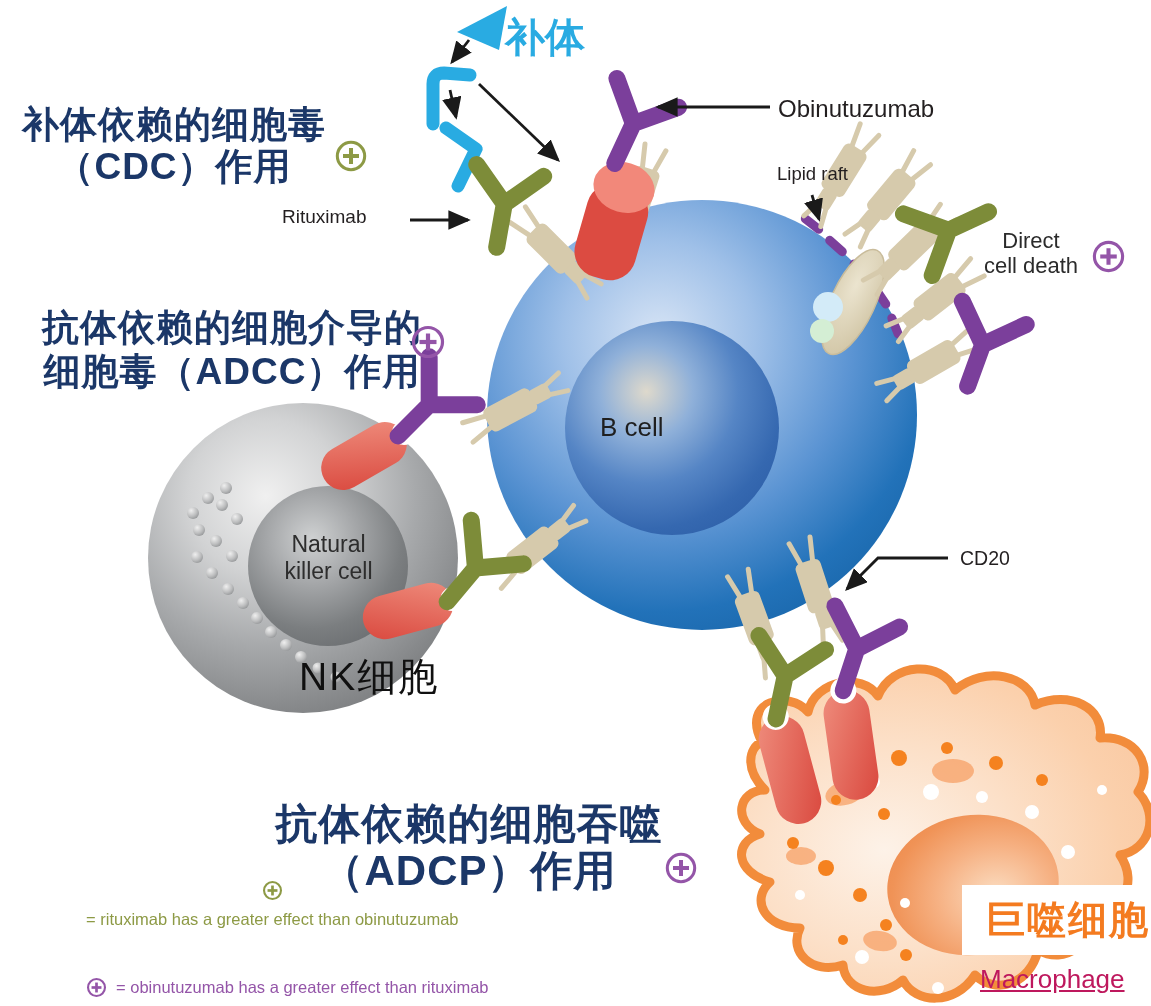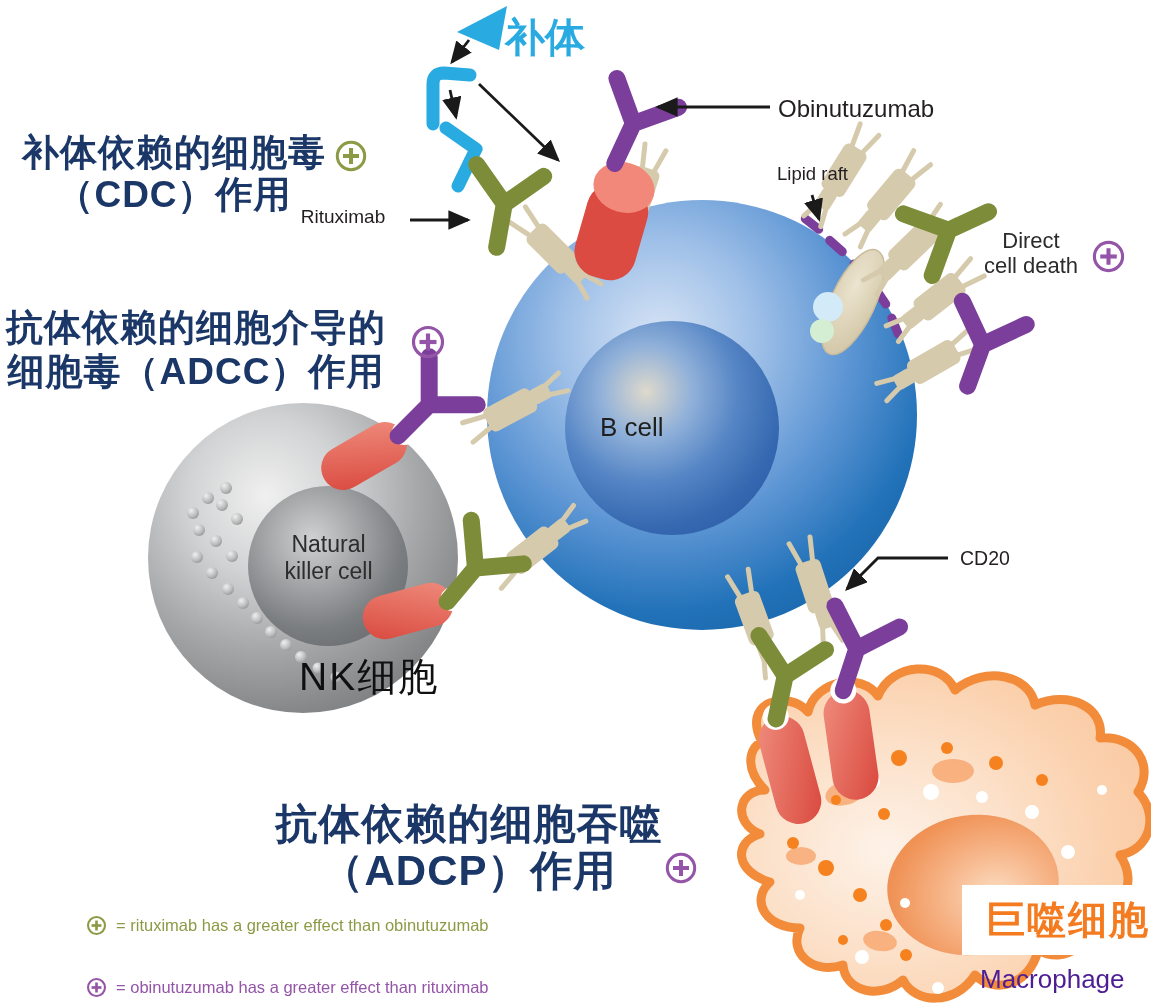--- a/index.html
+++ b/index.html
@@ -9,41 +9,41 @@
     --black:#231f20;
   }
   html,body{margin:0;padding:0;background:#ffffff;}
   #stage{
     position:relative;width:1151px;height:1006px;background:#ffffff;overflow:hidden;
     font-family:"Liberation Sans","DejaVu Sans",sans-serif;
   }
   #art{position:absolute;left:0;top:0;}
   .lbl{position:absolute;white-space:nowrap;}
   .heading{font-weight:bold;color:var(--navy,#1b3768);text-align:center;letter-spacing:1px;}
-  .cdc{left:0;top:104px;width:348px;font-size:37px;line-height:42px;margin-top:28px;}
-  .adcc{left:0;top:306px;width:392px;font-size:37px;line-height:44px;}
+  .cdc{left:0;top:104px;width:348px;font-size:37px;line-height:42px;}
+  .adcc{left:0;top:306px;width:392px;font-size:37px;line-height:44px;padding-left:36px;}
   .adcp{left:248px;top:800px;width:442px;font-size:42px;line-height:47px;}
   .direct-cn{left:903px;top:142px;font-size:37px;font-weight:bold;color:var(--navy,#1b3768);letter-spacing:1px;}
   .complement{left:505px;top:10px;font-size:40px;font-weight:bold;color:var(--cyan,#29abe2);}
   .small-en{font-size:24px;color:var(--black,#231f20);}
-  .rituximab{left:282px;top:206px;width:122px;text-align:center;font-size:19px;}
+  .rituximab{left:282px;top:206px;width:122px;text-align:left;font-size:19px;}
   .obinutuzumab{left:778px;top:95px;}
   .lipid{left:777px;top:163px;font-size:18.5px;}
   .cd20lbl{left:960px;top:547px;font-size:19.5px;}
   .direct-en{left:968px;top:228px;width:126px;text-align:center;font-size:22px;line-height:25px;color:#2b2b2b;}
   .bcell{left:600px;top:412px;width:155px;text-align:left;font-size:26px;color:#1f1f1f;}
   .nk-en{left:246px;top:531px;width:165px;text-align:center;font-size:23px;line-height:27px;color:#2d2d2d;}
   .nk-cn{left:299px;top:650px;font-size:39px;font-weight:500;color:#101010;letter-spacing:2px;}
   .mac-box{left:962px;top:885px;background:#ffffff;padding:8px 24px;}
   .mac-cn{font-size:39px;font-weight:bold;color:var(--macrophage_text_orange,#f47b20);letter-spacing:2px;}
-  .mac-en{left:980px;top:964px;font-size:26px;color:#4c1d95;}
+  .mac-en{left:980px;top:964px;font-size:26px;color:#be185d;text-decoration:underline;}
   .plus{position:absolute;display:block;}
   .legend-row{position:absolute;left:86px;display:flex;align-items:center;gap:9px;font-size:16.5px;}
   .legend-row .plus{position:static;flex:0 0 auto;}
-  .leg1{top:915px;color:var(--olive_text,#8d9a45);}
+  .leg1{top:880px;color:var(--olive_text,#8d9a45);flex-direction:column;}
   .leg2{top:945px;color:var(--purple_text,#9455a8);margin-top:32px;}
 </style>
 </head>
 <body>
 
 <div id="stage">
 
 <svg id="art" width="1151" height="1006" viewBox="0 0 1151 1006">
   <defs>
     <radialGradient id="gBcell" cx="0.40" cy="0.32" r="0.75">

